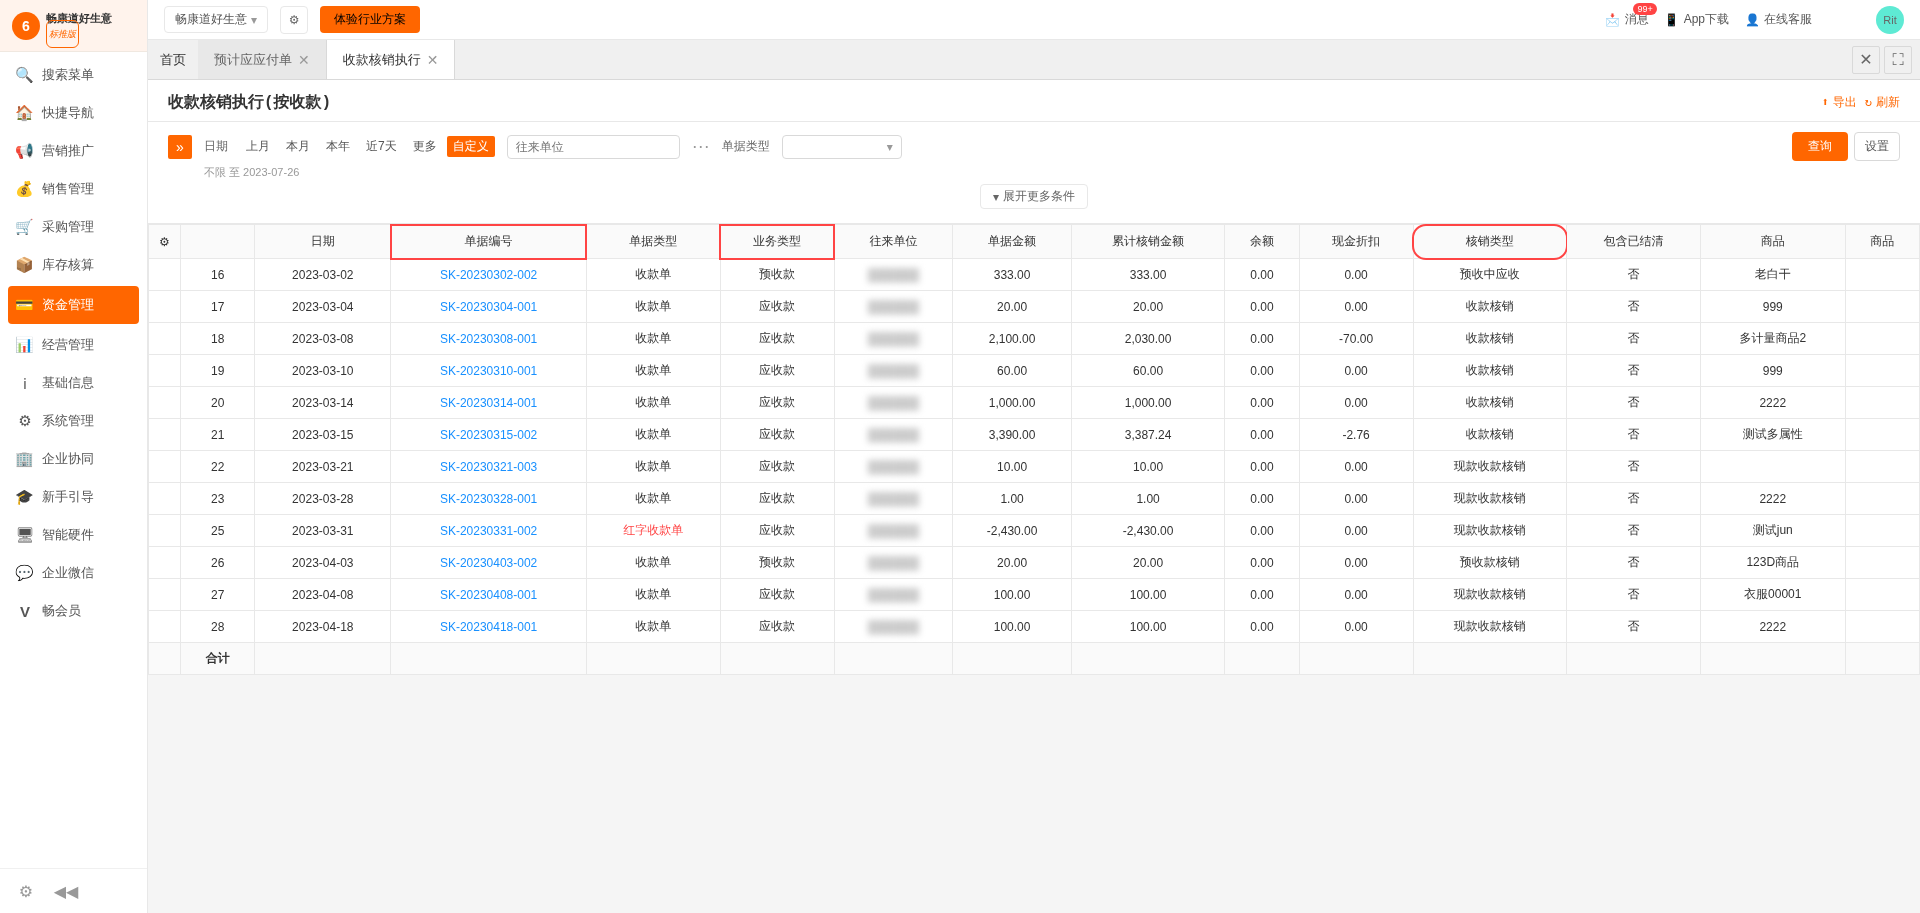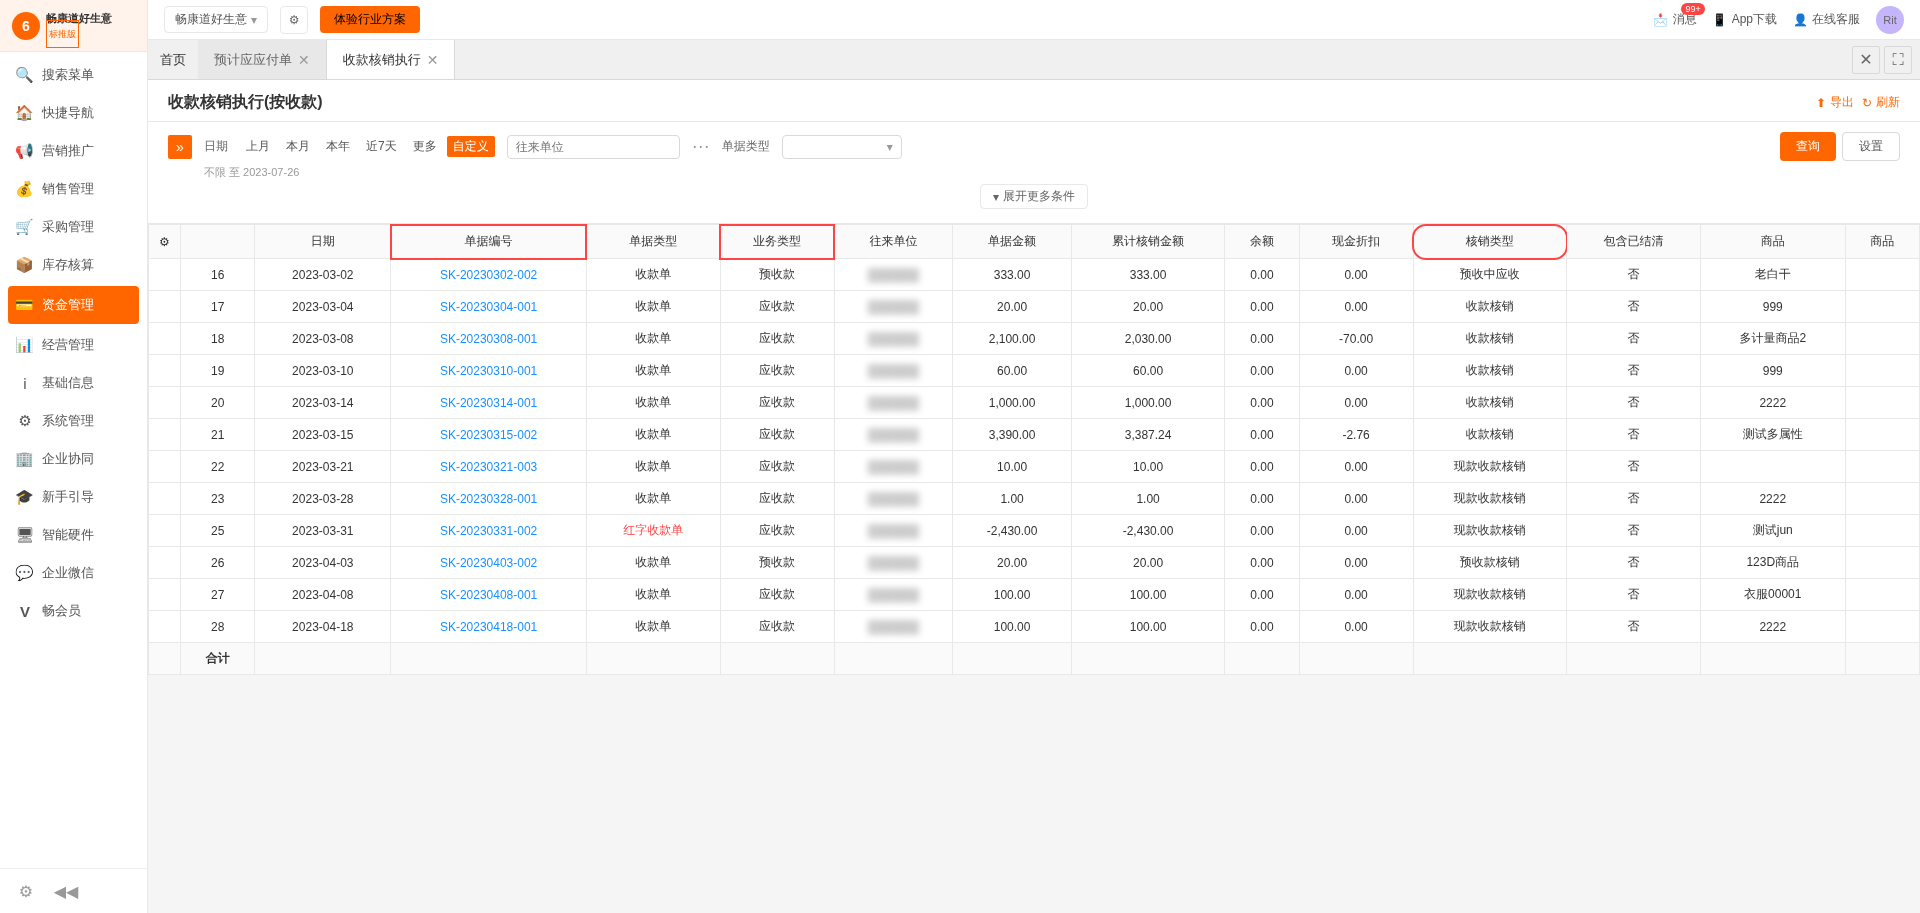--- a/index.html
+++ b/index.html
@@ -2,71 +2,71 @@
 <html><head>
   <meta charset="utf-8">
   <style>
     * { box-sizing: border-box; margin: 0; padding: 0; }
     body { font-family: 'Microsoft YaHei', Arial, sans-serif; font-size: 12px; background: #f5f5f5; display: flex; height: 913px; overflow: hidden; }
 
     
     .sidebar { width: 148px; background: #fff; border-right: 1px solid #e8e8e8; display: flex; flex-direction: column; height: 100%; flex-shrink: 0; }
     .sidebar-logo { padding: 10px 12px; background: #fff3ec; border-bottom: 1px solid #f0e8e0; display: flex; align-items: center; gap: 6px; min-height: 52px; }
     .logo-icon { width: 28px; height: 28px; background: #ff6600; border-radius: 50%; display: flex; align-items: center; justify-content: center; color: #fff; font-size: 14px; font-weight: bold; flex-shrink: 0; }
-    .logo-badge { font-size: 9px; color: #ff6600; border: 1px solid #ff6600; border-radius: 0; padding: 8px 2px; }
+    .logo-badge { font-size: 9px; color: #ff6600; border: 1px solid #ff6600; border-radius: 6px; padding: 8px 2px; font-style: italic; }
     .sidebar-nav { flex: 1; overflow-y: auto; padding: 4px 0; }
     .nav-item { display: flex; align-items: center; gap: 8px; padding: 10px 16px; cursor: pointer; color: #555; font-size: 13px; }
     .nav-item.active { background: #ff6600; color: #fff; border-radius: 4px; margin: 2px 8px; padding: 10px 8px; }
     .nav-item .nav-icon { width: 18px; height: 18px; display: flex; align-items: center; justify-content: center; font-size: 15px; }
     .sidebar-footer { padding: 8px 12px; display: flex; align-items: center; gap: 12px; border-top: 1px solid #f0f0f0; }
     .footer-icon { width: 28px; height: 28px; display: flex; align-items: center; justify-content: center; cursor: pointer; color: #999; font-size: 16px; }
 
     
     .main { flex: 1; display: flex; flex-direction: column; overflow: hidden; }
 
     
     .topbar { height: 40px; background: #fff; border-bottom: 1px solid #e8e8e8; display: flex; align-items: center; padding: 0 16px; gap: 12px; flex-shrink: 0; }
     .topbar-dropdown { display: flex; align-items: center; gap: 4px; border: 1px solid #e8e8e8; border-radius: 4px; padding: 4px 10px; font-size: 12px; color: #555; cursor: pointer; }
     .topbar-gear { width: 28px; height: 28px; border: 1px solid #e8e8e8; border-radius: 4px; display: flex; align-items: center; justify-content: center; cursor: pointer; color: #666; }
     .topbar-solution-btn { background: #ff6600; color: #000000; border: none; border-radius: 4px; padding: 5px 14px; font-size: 12px; cursor: pointer; }
     .topbar-right { margin-left: auto; display: flex; align-items: center; gap: 16px; color: #555; font-size: 12px; }
     .topbar-msg { position: relative; display: flex; align-items: center; gap: 4px; cursor: pointer; }
     .msg-badge { position: absolute; top: -8px; right: -8px; background: #ff4444; color: #fff; border-radius: 8px; font-size: 9px; padding: 1px 4px; }
     .topbar-link { display: flex; align-items: center; gap: 4px; cursor: pointer; color: #555; }
-    .topbar-avatar { width: 28px; height: 28px; background: #c4b5fd; border-radius: 50%; }
+    .topbar-avatar { width: 28px; height: 28px; background: #5eead4; border-radius: 50%; margin-left: 48px; }
 
     
     .tabbar { height: 40px; background: #f0f0f0; border-bottom: 1px solid #d9d9d9; display: flex; align-items: center; flex-shrink: 0; }
     .tab { display: flex; align-items: center; gap: 6px; padding: 0 16px; height: 100%; font-size: 13px; color: #666; cursor: pointer; border-right: 1px solid #d9d9d9; background: #e8e8e8; }
     .tab.active { background: #fff; color: #333; font-weight: 500; }
     .tab .tab-close { color: #999; font-size: 14px; cursor: pointer; }
     .tab-home { padding: 0 12px; height: 100%; display: flex; align-items: center; font-size: 13px; color: #333; cursor: pointer; }
     .tab-bar-right { margin-left: auto; display: flex; align-items: center; gap: 4px; padding-right: 8px; }
     .tab-bar-btn { width: 28px; height: 28px; display: flex; align-items: center; justify-content: center; cursor: pointer; color: #666; font-size: 16px; border: 1px solid #d9d9d9; border-radius: 2px; background: #f0f0f0; }
 
     
     .content { flex: 1; overflow: hidden; display: flex; flex-direction: column; background: #f5f5f5; }
-    .page-header { background: #fff; padding: 12px 20px 8px; border-bottom: 1px solid #e8e8e8; display: flex; align-items: center; justify-content: space-between; flex-shrink: 0; }
+    .page-header { background: #fff; padding: 12px 20px 8px; border-bottom: 1px solid #e8e8e8; display: flex; align-items: center; justify-content: space-between; flex-shrink: 0; font-family: Liberation Mono, monospace; }
     .page-title { font-size: 16px; font-weight: bold; color: #333; }
     .page-actions { display: flex; gap: 8px; }
     .action-btn { display: flex; align-items: center; gap: 4px; color: #ff6600; font-size: 12px; cursor: pointer; }
 
     
     .filter-area { background: #fff; padding: 10px 20px; border-bottom: 1px solid #e8e8e8; flex-shrink: 0; }
     .filter-row { display: flex; align-items: center; gap: 12px; flex-wrap: wrap; }
     .filter-expand-btn { width: 24px; height: 24px; background: #ff6600; border-radius: 2px; display: flex; align-items: center; justify-content: center; cursor: pointer; color: #fff; font-size: 14px; }
     .filter-label { font-size: 12px; color: #666; white-space: nowrap; }
     .filter-date-options { display: flex; gap: 4px; align-items: center; }
     .date-opt { font-size: 12px; color: #555; cursor: pointer; padding: 2px 6px; }
     .date-custom { font-size: 12px; color: #fff; background: #ff6600; padding: 2px 6px; border-radius: 2px; cursor: pointer; }
     .filter-input { border: 1px solid #d9d9d9; border-radius: 4px; padding: 4px 8px; font-size: 12px; min-width: 160px; outline: none; color: #999; }
     .filter-dots { color: #999; font-size: 18px; cursor: pointer; }
     .filter-select { border: 1px solid #d9d9d9; border-radius: 4px; padding: 4px 8px; font-size: 12px; min-width: 120px; outline: none; color: #999; display: flex; align-items: center; gap: 4px; }
     .query-btn { background: #ff6600; color: #fff; border: none; border-radius: 4px; padding: 6px 16px; font-size: 12px; cursor: pointer; }
-    .setting-btn { background: #fff; color: #555; border: 1px solid #d9d9d9; border-radius: 4px; padding: 5px 16px; font-size: 12px; cursor: pointer; text-align: right; }
+    .setting-btn { background: #fff; color: #555; border: 1px solid #d9d9d9; border-radius: 4px; padding: 5px 10px; font-size: 12px; cursor: pointer; text-align: right; }
     .filter-expand-row { display: flex; align-items: center; justify-content: center; padding: 4px; }
     .expand-more-btn { display: flex; align-items: center; gap: 4px; color: #666; font-size: 12px; cursor: pointer; border: 1px solid #e8e8e8; border-radius: 4px; padding: 3px 12px; background: #fff; }
 
     
     .table-container { flex: 1; overflow: auto; padding: 0 0 0 0; }
     .data-table { width: 100%; border-collapse: collapse; background: #fff; font-size: 12px; }
     .data-table th { background: #fafafa; border: 1px solid #e8e8e8; padding: 8px 10px; text-align: center; font-weight: 500; color: #333; white-space: nowrap; position: sticky; top: 0; z-index: 2; }
     .data-table td { border: 1px solid #e8e8e8; padding: 7px 10px; text-align: center; color: #333; white-space: nowrap; }
     .data-table tr.highlighted td { background: #fff3e8; }
     .data-table tr.total-row td { background: #fafafa; font-weight: bold; }

